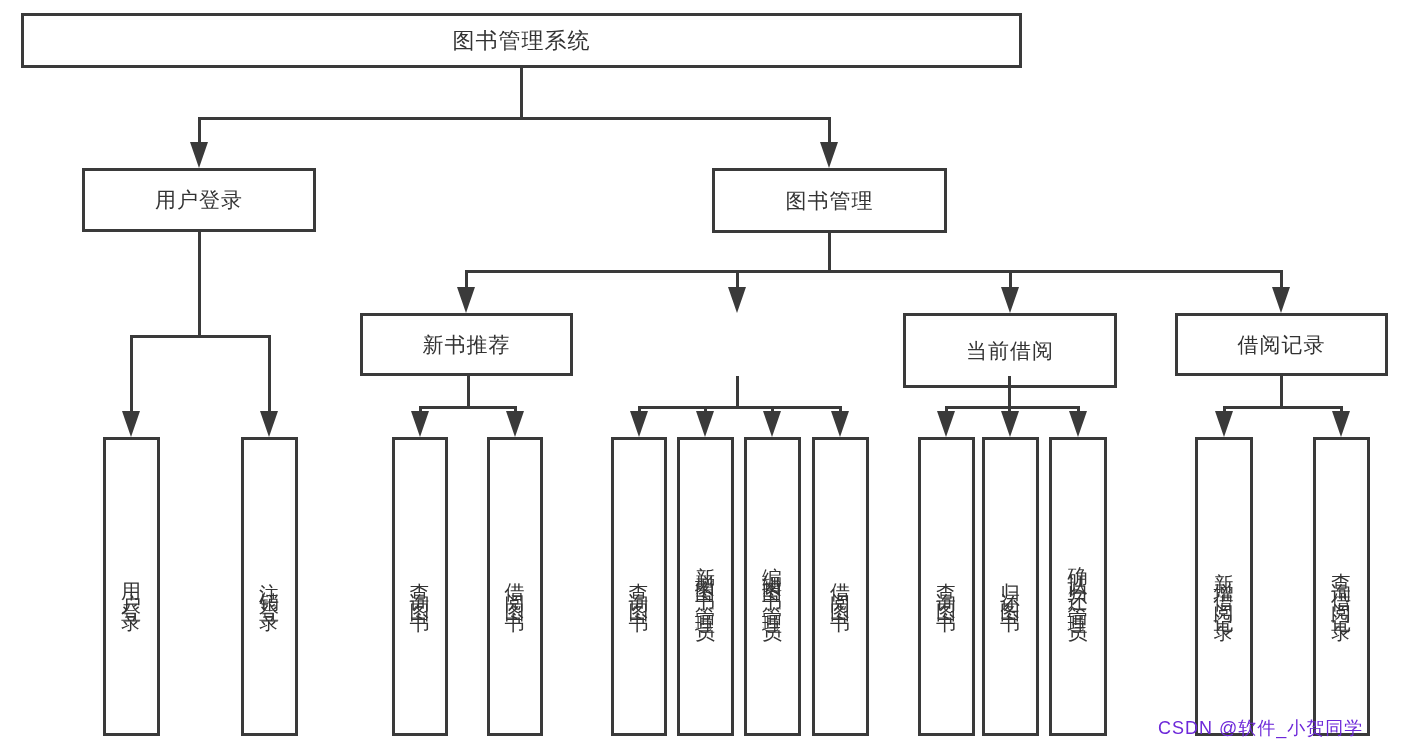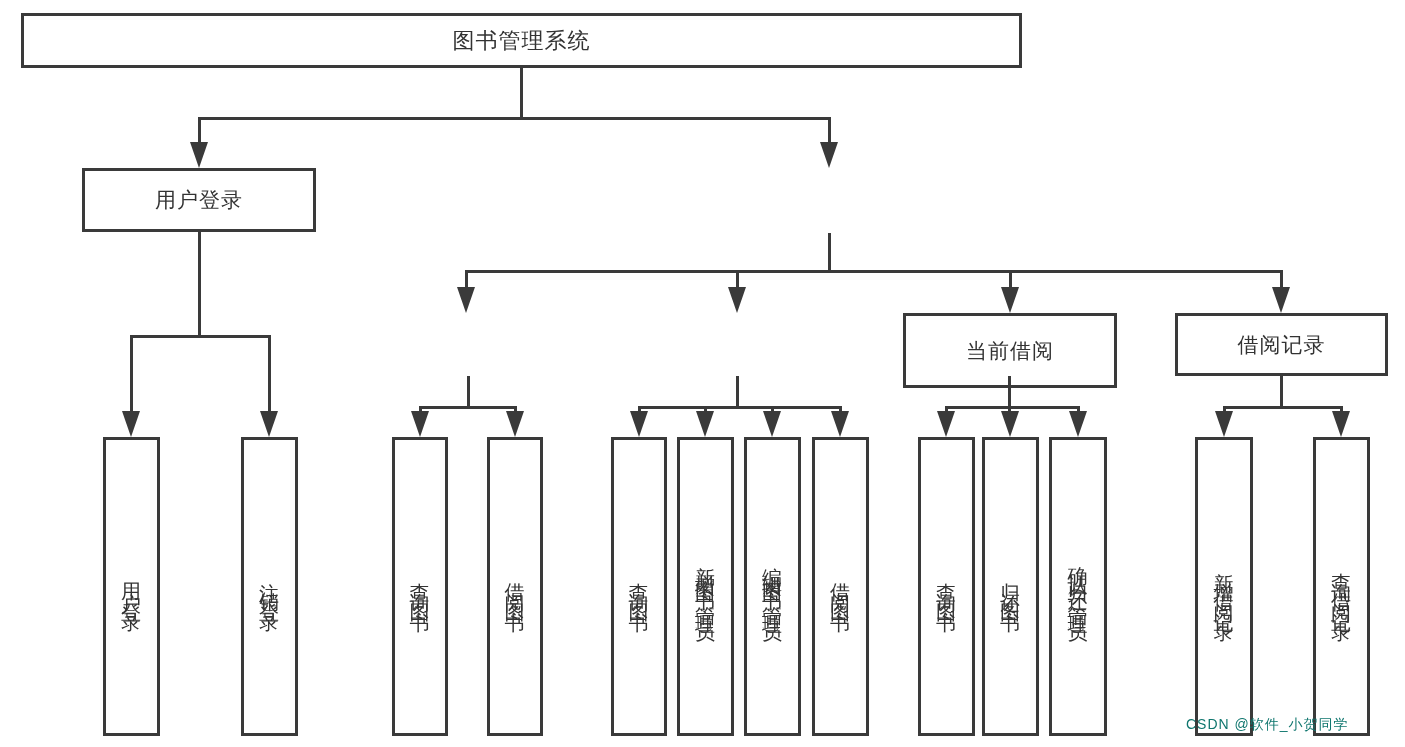--- a/index.html
+++ b/index.html
@@ -17,33 +17,35 @@
     writing-mode:vertical-rl;text-orientation:mixed;
     font-size:20px;letter-spacing:10px;line-height:1;
   }
   .ln{position:absolute;background:#3a3a3a;}
   .ah{
     position:absolute;width:0;height:0;
     border-left:9px solid transparent;border-right:9px solid transparent;
     border-top:26px solid #3a3a3a;
   }
   .watermark{
-    position:absolute;left:1186px;top:716px;z-index:5;
-    font-size:14px;color:#0f766e;letter-spacing:1px;white-space:nowrap;
+    position:absolute;left:1158px;top:716px;z-index:5;
+    font-size:18px;color:#6d28d9;letter-spacing:1px;white-space:nowrap;
   }
 </style>
 </head>
 <body>
 
 <div class="canvas">
 
   <div class="box rootbox" style="left:21px;top:13px;width:1001px;height:55px;">图书管理系统</div>
 
   <div class="box hbox" style="left:82px;top:168px;width:234px;height:64px;">用户登录</div>
+  <div class="box hbox" style="left:712px;top:168px;width:235px;height:65px;">图书管理</div>
 
+  <div class="box hbox" style="left:360px;top:313px;width:213px;height:63px;">新书推荐</div>
   <div class="box hbox" style="left:903px;top:313px;width:214px;height:75px;">当前借阅</div>
   <div class="box hbox" style="left:1175px;top:313px;width:213px;height:63px;">借阅记录</div>
 
   <div class="box vbox" style="left:103px;top:437px;width:57px;height:299px;">用户登录</div>
   <div class="box vbox" style="left:241px;top:437px;width:57px;height:299px;">注销登录</div>
   <div class="box vbox" style="left:392px;top:437px;width:56px;height:299px;">查询图书</div>
   <div class="box vbox" style="left:487px;top:437px;width:56px;height:299px;">借阅图书</div>
   <div class="box vbox" style="left:611px;top:437px;width:56px;height:299px;">查询图书</div>
   <div class="box vbox" style="left:677px;top:437px;width:57px;height:299px;letter-spacing:8px;">新增图书（管理员）</div>
   <div class="box vbox" style="left:744px;top:437px;width:57px;height:299px;letter-spacing:8px;">编辑图书（管理员）</div>

